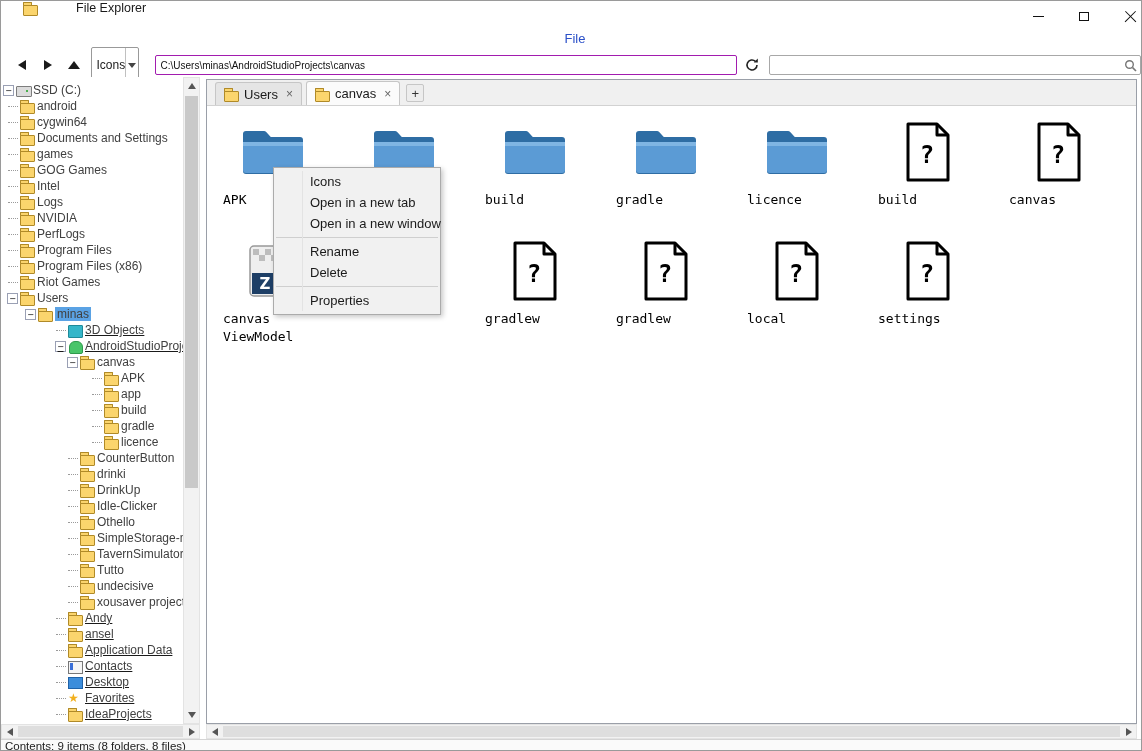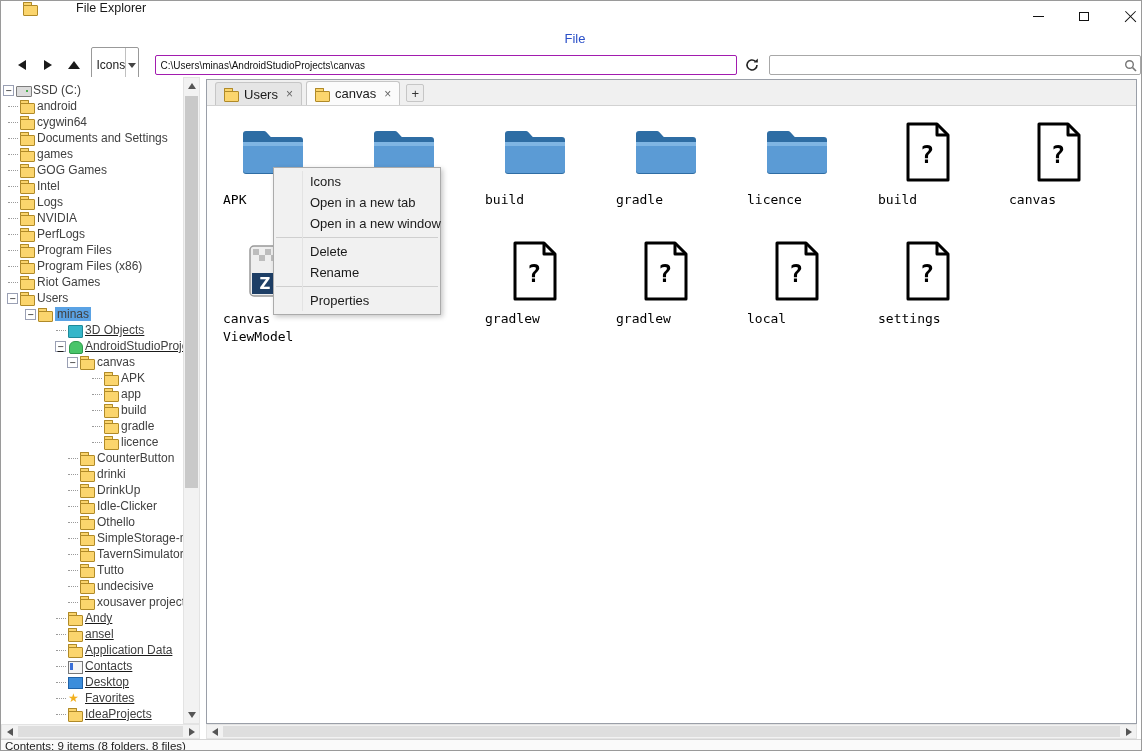--- a/index.html
+++ b/index.html
@@ -582,22 +582,22 @@
 
     </div>
   </div>
 </div>
 
 <div class="context-menu">
   <div class="menu-item">Icons</div>
   <div class="menu-item">Open in a new tab</div>
   <div class="menu-item">Open in a new window</div>
   <div class="menu-sep"></div>
+  <div class="menu-item">Rename</div>
   <div class="menu-item">Delete</div>
-  <div class="menu-item">Rename</div>
   <div class="menu-sep"></div>
   <div class="menu-item">Properties</div>
 </div>
 
 <div class="hscroll hscroll-left">
   <div class="hs-btn left">
       <span class="sb-tri-left"></span>
     </div>
   <div class="hthumb"></div>
   <div class="hs-btn right">

